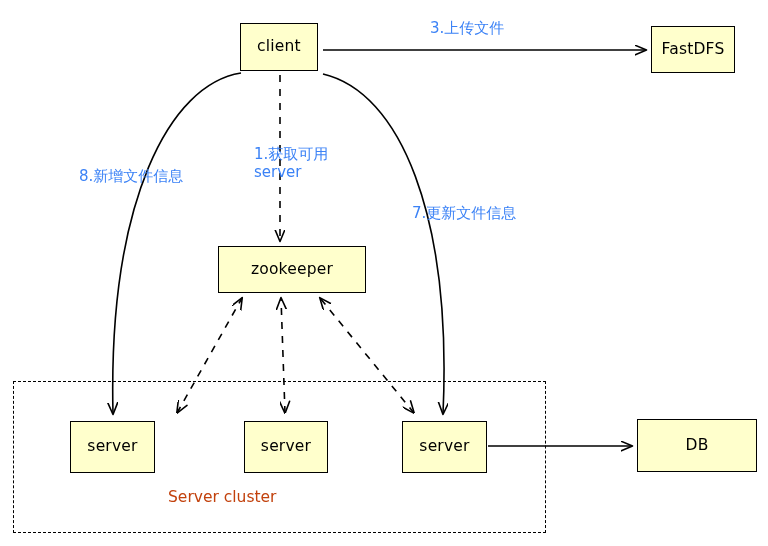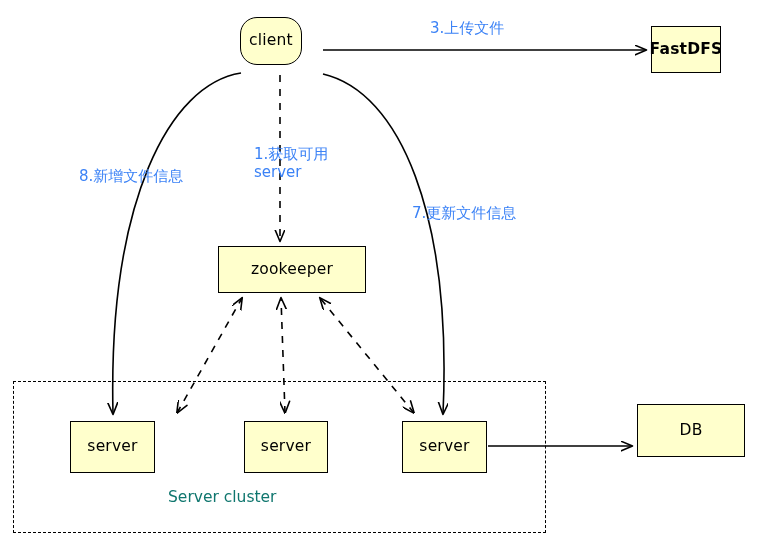--- a/index.html
+++ b/index.html
@@ -43,21 +43,21 @@
   .cluster {
     position: absolute;
     box-sizing: border-box;
     border: 1.6px dashed #000000;
     background: transparent;
     z-index: 1;
   }
   .cluster-label {
     position: absolute;
     font-size: 15.5px;
-    color: #0f766e;
+    color: #c2410c;
     z-index: 2;
     white-space: nowrap;
   }
   .edge-label {
     position: absolute;
     font-size: 15px;
     color: #3b82f6;
     z-index: 4;
     white-space: nowrap;
     line-height: 1.18;
@@ -99,39 +99,39 @@
     <path d="M285,413 L281,298" fill="none" stroke="#000000" stroke-width="1.6" stroke-dasharray="7,7" marker-end="url(#arrowDash)" marker-start="url(#arrowDashStart)"></path>
 
     <path d="M414,413 L320,298" fill="none" stroke="#000000" stroke-width="1.6" stroke-dasharray="7,7" marker-end="url(#arrowDash)" marker-start="url(#arrowDashStart)"></path>
 
     <path d="M488,446 L632,446" fill="none" stroke="#000000" stroke-width="1.6" marker-end="url(#arrowSolid)"></path>
   </svg>
 
   <div class="cluster" id="cluster-box" style="left: 13px; top: 381px; width: 533px; height: 152px;"></div>
   <div class="cluster-label" id="cluster-label" style="left: 168px; top: 488px;">Server cluster</div>
 
-  <div class="node" id="node-client" style="left: 240px; top: 17px; width: 62px; height: 48px; border-radius: 17px;">
+  <div class="node" id="node-client" style="left: 240px; top: 23px; width: 78px; height: 48px;">
     <span class="node-label">client</span>
   </div>
-  <div class="node" id="node-fastdfs" style="left: 651px; top: 26px; width: 70px; height: 47px; font-weight: bold;">
+  <div class="node" id="node-fastdfs" style="left: 651px; top: 26px; width: 84px; height: 47px;">
     <span class="node-label">FastDFS</span>
   </div>
   <div class="node" id="node-zookeeper" style="left: 218px; top: 246px; width: 148px; height: 47px;">
     <span class="node-label">zookeeper</span>
   </div>
   <div class="node" id="node-server1" style="left: 70px; top: 421px; width: 85px; height: 52px;">
     <span class="node-label">server</span>
   </div>
   <div class="node" id="node-server2" style="left: 244px; top: 421px; width: 84px; height: 52px;">
     <span class="node-label">server</span>
   </div>
   <div class="node" id="node-server3" style="left: 402px; top: 421px; width: 85px; height: 52px;">
     <span class="node-label">server</span>
   </div>
-  <div class="node" id="node-db" style="left: 637px; top: 404px; width: 108px; height: 53px;">
+  <div class="node" id="node-db" style="left: 637px; top: 419px; width: 120px; height: 53px;">
     <span class="node-label">DB</span>
   </div>
 
   <div class="edge-label two-line" id="edge-label-1" style="left: 254px; top: 146px;">1.获取可用server</div>
   <div class="edge-label" id="edge-label-2" style="left: 79px; top: 168px;">8.新增文件信息</div>
   <div class="edge-label" id="edge-label-3" style="left: 430px; top: 20px;">3.上传文件</div>
   <div class="edge-label" id="edge-label-4" style="left: 412px; top: 205px;">7.更新文件信息</div>
 
 </div>
 

